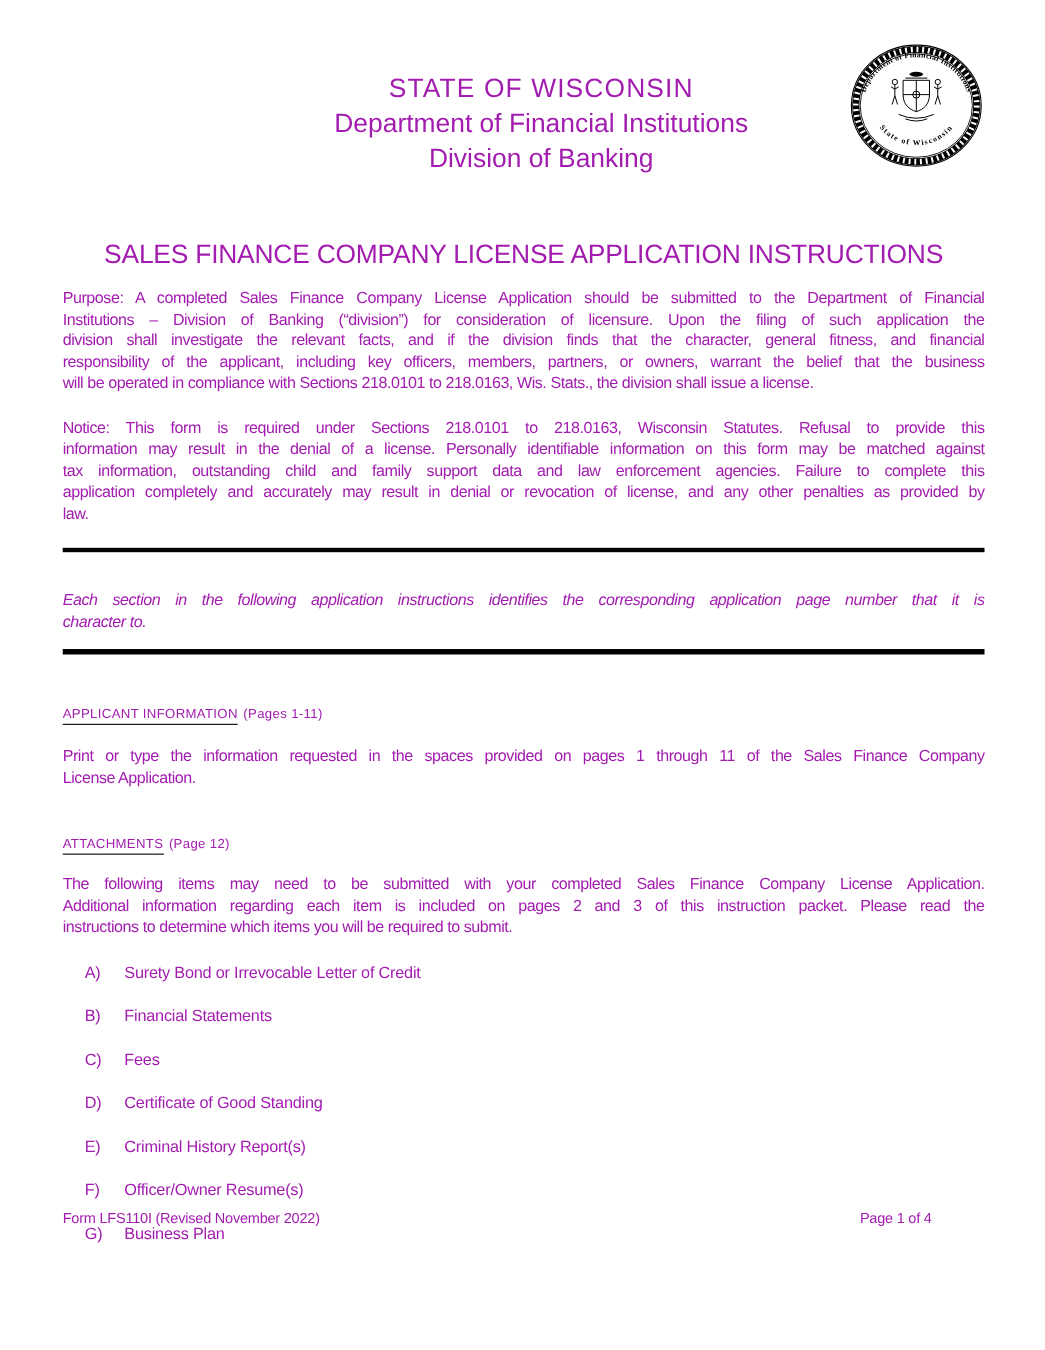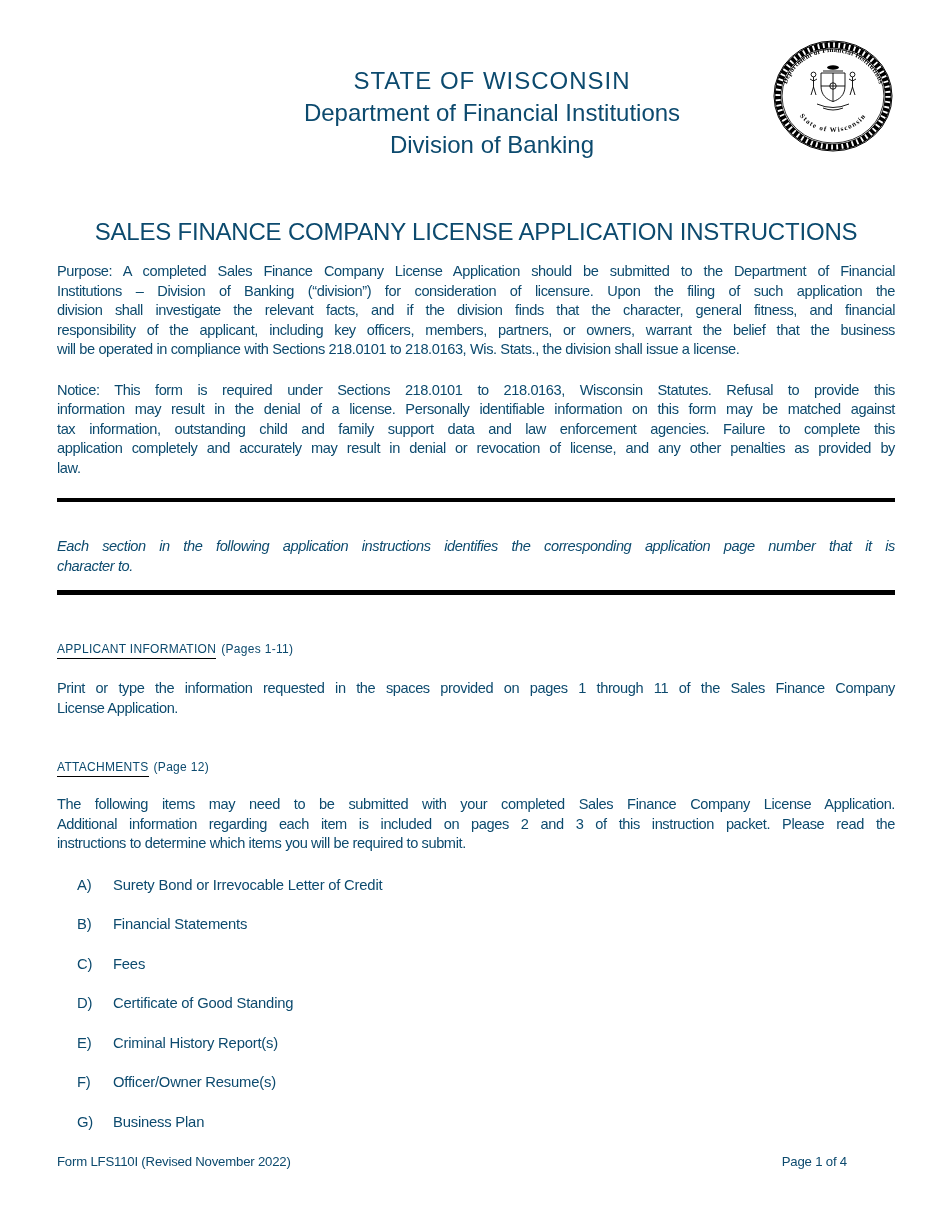--- a/index.html
+++ b/index.html
@@ -1,19 +1,19 @@
 <!DOCTYPE html>
 <html><head>
 <meta charset="utf-8">
 <title>Sales Finance Company License Application Instructions</title>
 <style>
   html,body { margin:0; padding:0; background:#ffffff; }
   .page {
     width:950px; height:1227px; position:relative; background:#ffffff;
-    color:#0c4a6e; font-family:"Liberation Sans", sans-serif; overflow:hidden;
+    color:#a21caf; font-family:"Liberation Sans", sans-serif; overflow:hidden;
   }
   .content { margin:0 55px 0 57px; position:relative; }
 
   
   .top-band { position:relative; padding-top:65px; height:96px; }
   .agency-block { text-align:center; font-size:24px; line-height:32px; transform:translateX(16px); }
   .agency-line-0 { letter-spacing:1px; }
   .seal-wrap { position:absolute; top:38px; right:0; width:124px; height:118px; }
 
   
@@ -45,21 +45,21 @@
 
   
   .attachment-list { margin-top:21px; }
   .list-row { display:flex; padding-left:20px; line-height:20px; margin-bottom:19.5px;
               font-size:14.8px; letter-spacing:-0.2px; }
   .list-row .marker { flex:0 0 36px; }
   .list-row .label  { flex:1; }
 
   
   .footer {
-    position:absolute; top:1153px; left:57px; right:55px;
+    position:absolute; top:1099px; left:57px; right:55px;
     display:flex; justify-content:space-between;
     font-size:13.2px; letter-spacing:-0.2px; line-height:18px;
   }
   .footer .page-indicator { margin-right:48px; }
 
   
   .seal-text { font-family:"Liberation Serif", serif; font-weight:bold; fill:#000; }
 </style>
 </head>
 <body>

